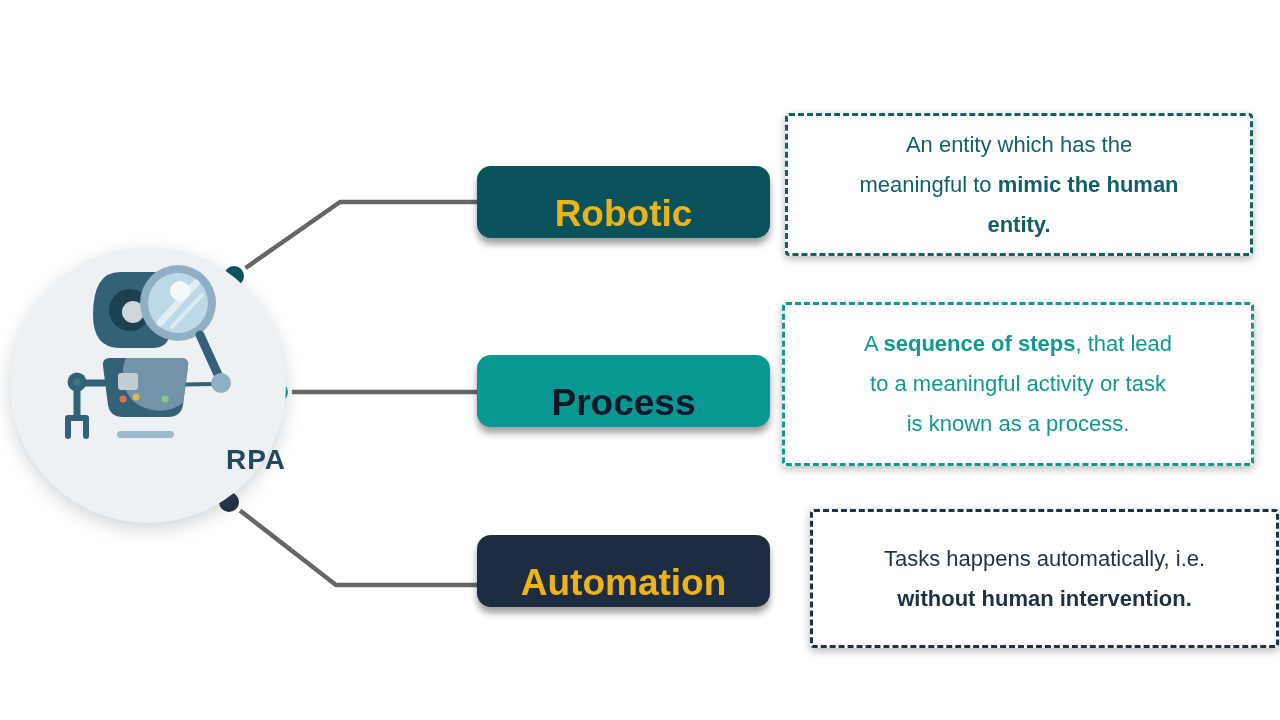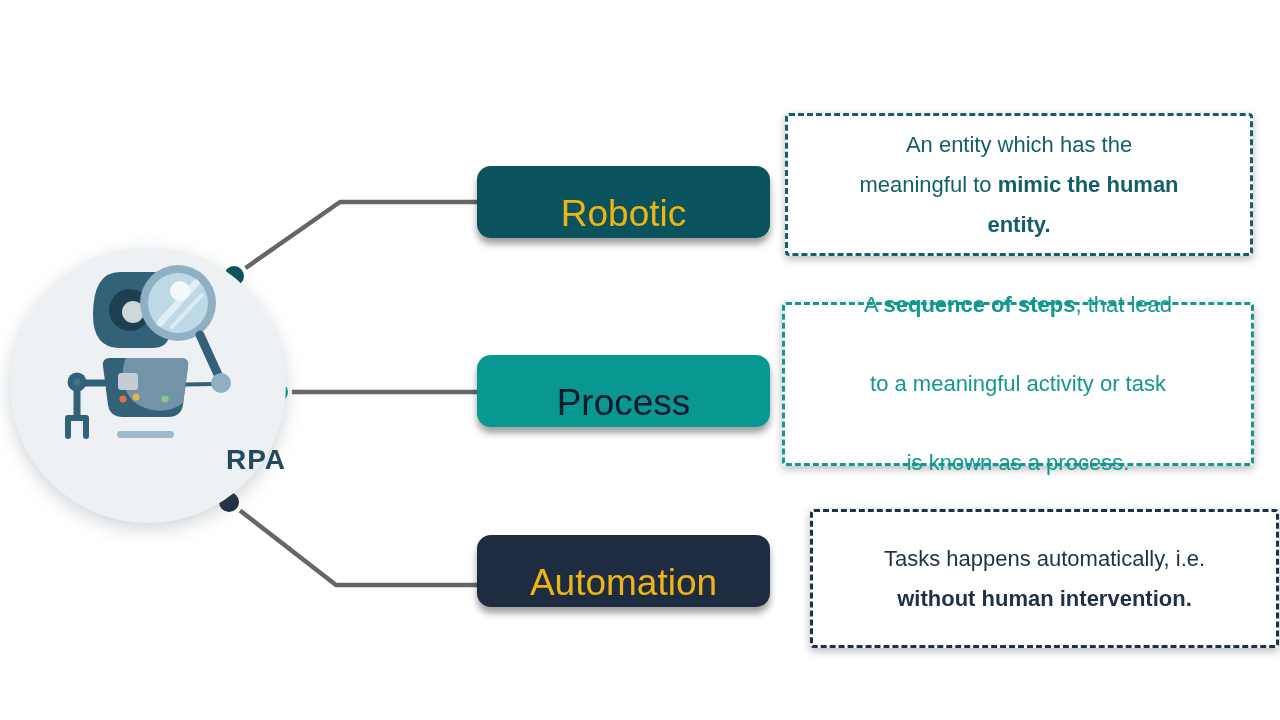--- a/index.html
+++ b/index.html
@@ -43,21 +43,21 @@
   .node-pill {
     position: absolute;
     left: 477px;
     width: 293px; height: 72px;
     border-radius: 14px;
     display: flex; align-items: center; justify-content: center;
     box-shadow: 0 6px 7px rgba(0,0,0,0.38);
   }
   .node-pill .node-label {
     font-size: 37px;
-    font-weight: normal;
+    font-weight: bold;
     margin-top: 24px;
   }
   .pill-robotic   { top: 166px; }
   .pill-process   { top: 355px; }
   .pill-automation{ top: 535px; }
   .desc-box {
     position: absolute;
     background: #ffffff;
     border-style: dashed;
     border-width: 3px;
@@ -68,21 +68,21 @@
     align-items: center;
     justify-content: center;
     text-align: center;
   }
   .desc-box .desc-line {
     font-size: 22px;
     line-height: 40px;
     white-space: nowrap;
   }
   .box-1 { left: 785px; top: 113px; width: 462px; height: 137px; }
-  .box-2 { left: 782px; top: 302px; width: 466px; height: 158px; gap: 39px; }
+  .box-2 { left: 782px; top: 302px; width: 466px; height: 158px; }
   .box-3 { left: 810px; top: 509px; width: 463px; height: 133px; }
 </style>
 </head>
 <body>
 
 <div class="canvas">
 
   <svg class="connector-layer" viewBox="0 0 1280 720">
     <polyline points="234,276 340,202 479,202" fill="none" stroke-width="4.5" stroke-linejoin="round" style="stroke: rgb(102, 102, 102);"></polyline>
     <polyline points="278,392 479,392" fill="none" stroke-width="4.5" style="stroke: rgb(102, 102, 102);"></polyline>

